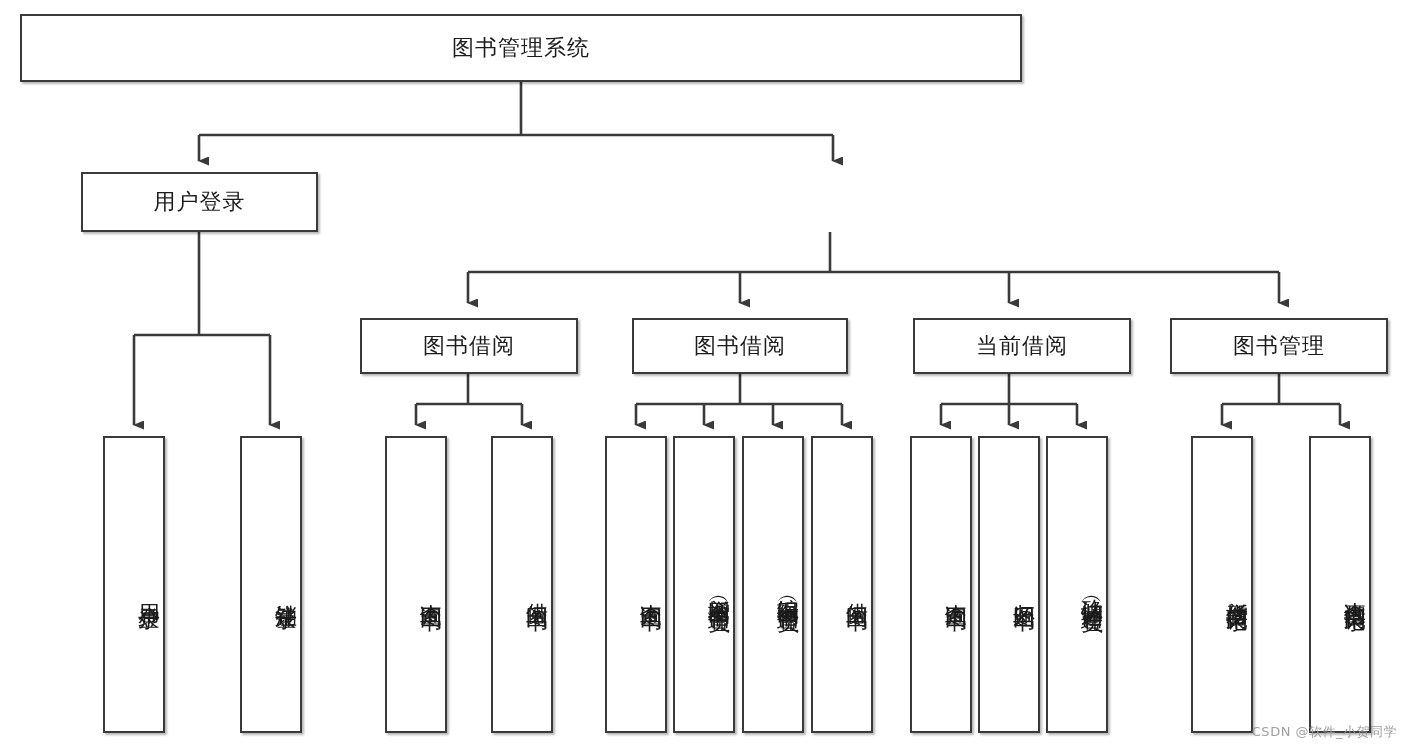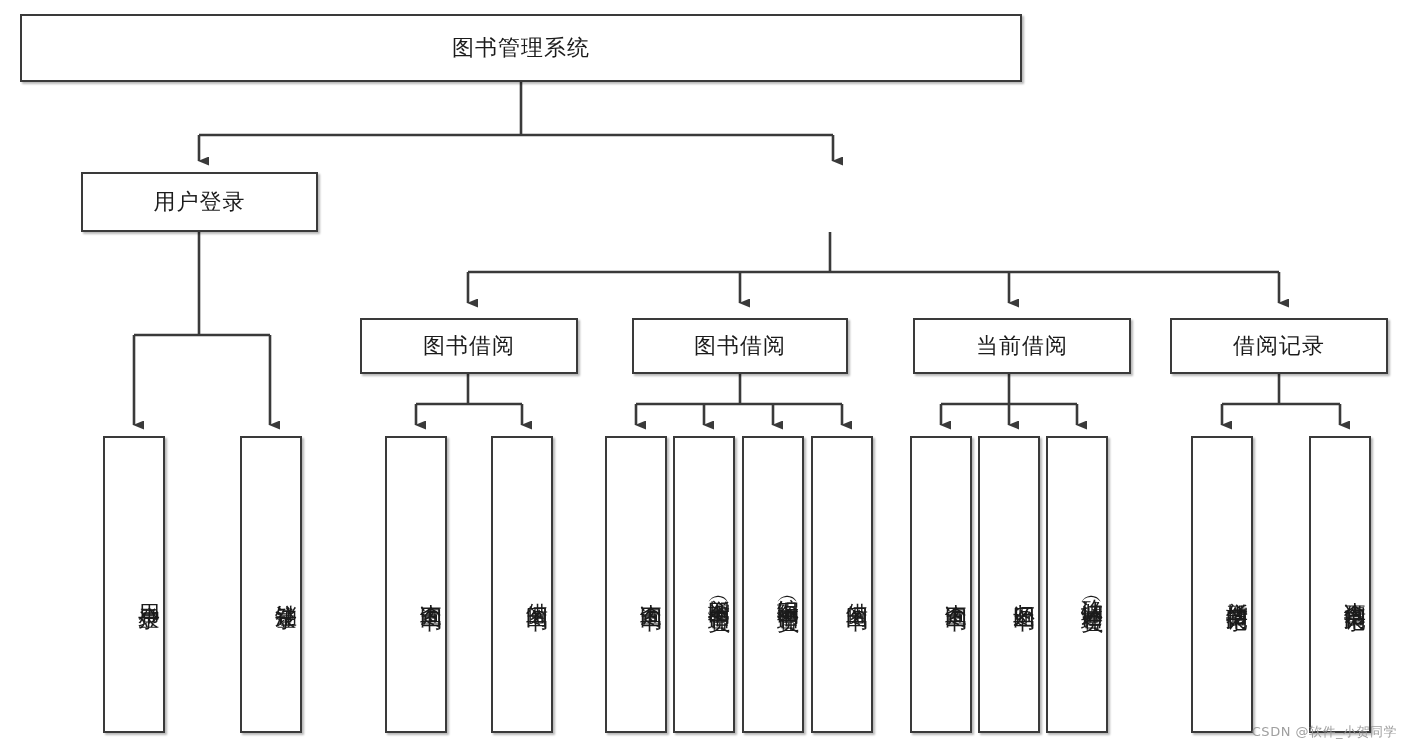--- a/index.html
+++ b/index.html
@@ -138,21 +138,21 @@
   <div class="node horiz" style="left:360px; top:318px; width:218px; height:56px;">
     <span>图书借阅</span>
   </div>
   <div class="node horiz" style="left:632px; top:318px; width:216px; height:56px;">
     <span>图书借阅</span>
   </div>
   <div class="node horiz" style="left:900px; top:318px; width:218px; height:56px;margin-left:13px;">
     <span>当前借阅</span>
   </div>
   <div class="node horiz" style="left:1170px; top:318px; width:218px; height:56px;">
-    <span>借阅记录</span>
+    <span>图书管理</span>
   </div>
 
   <div class="node vert" style="left:103px; top:436px; width:62px; height:297px;">
     <span class="vtext">用户登录</span>
   </div>
   <div class="node vert" style="left:240px; top:436px; width:62px; height:297px;">
     <span class="vtext">注销登录</span>
   </div>
 
   <div class="node vert" style="left:385px; top:436px; width:62px; height:297px;">

